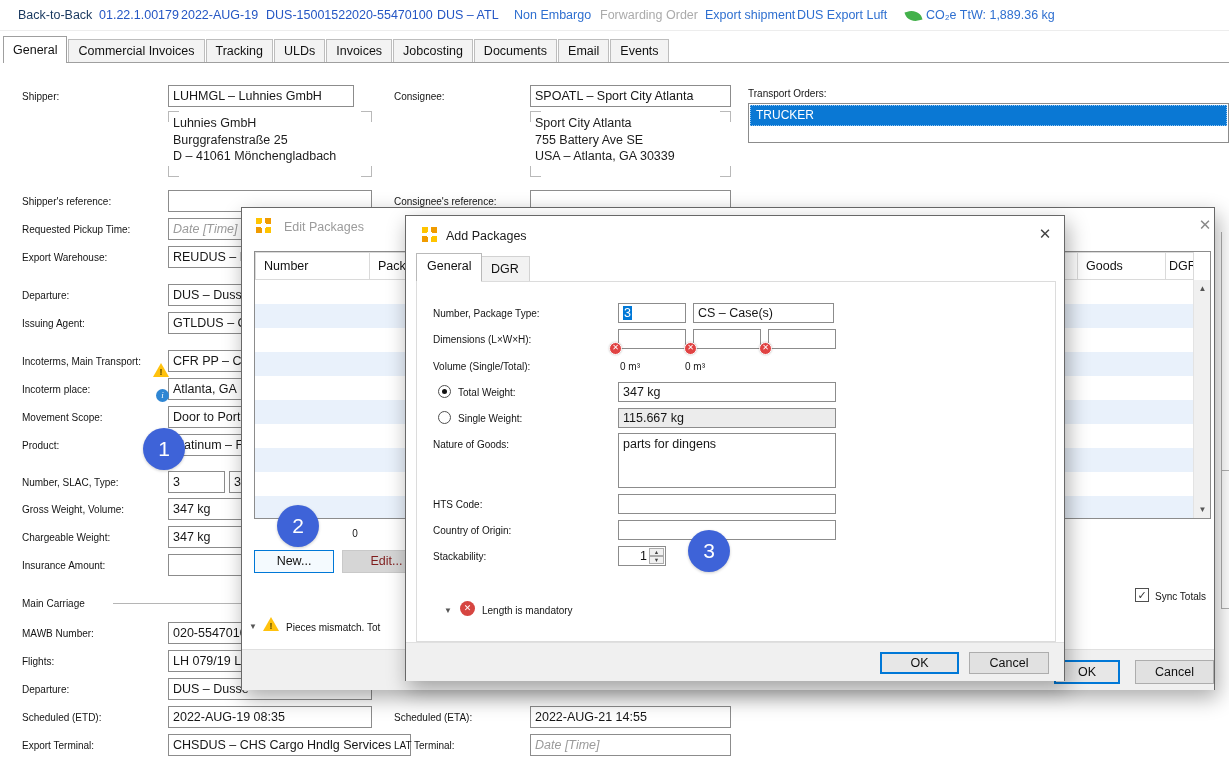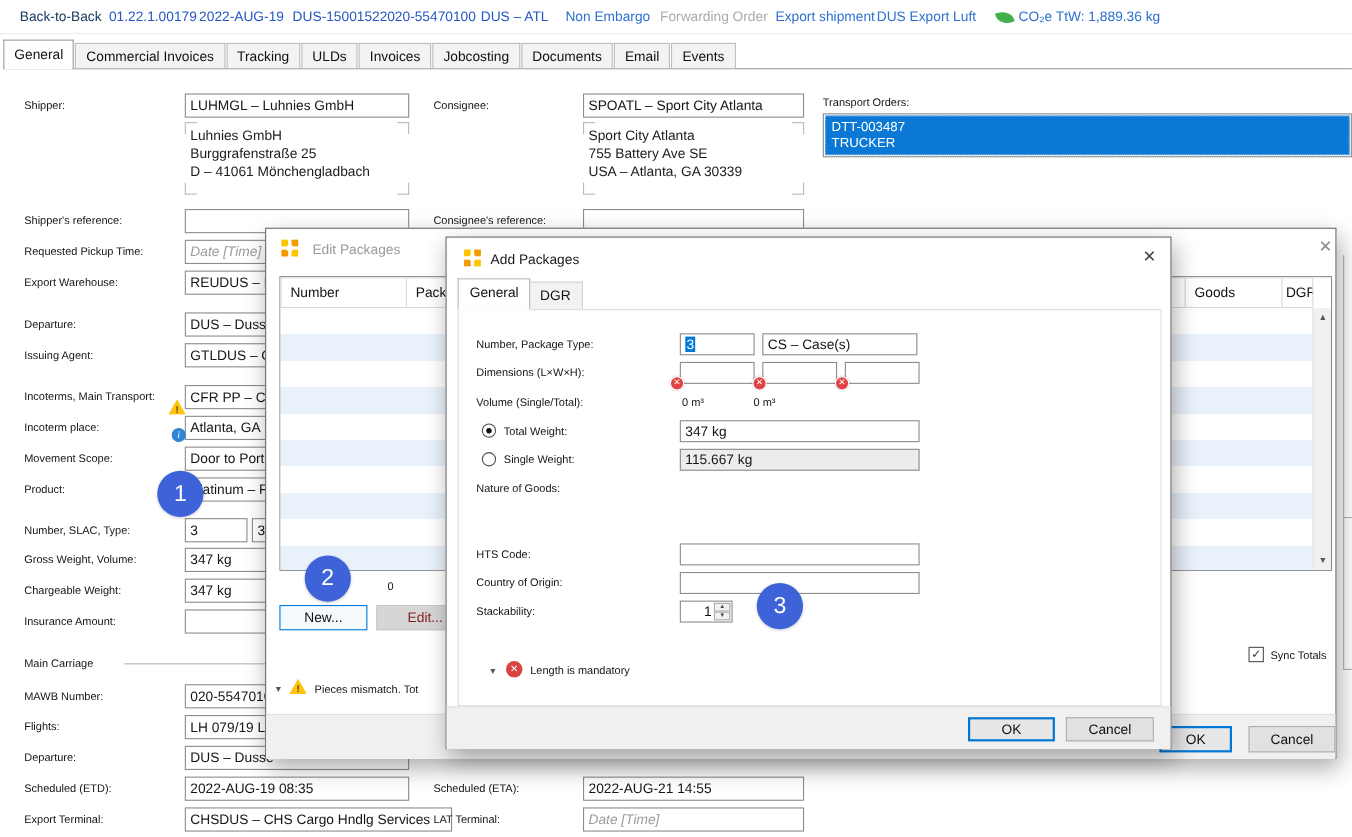--- a/index.html
+++ b/index.html
@@ -102,37 +102,36 @@
   <span class="mtab">Tracking</span>
   <span class="mtab">ULDs</span>
   <span class="mtab">Invoices</span>
   <span class="mtab">Jobcosting</span>
   <span class="mtab">Documents</span>
   <span class="mtab">Email</span>
   <span class="mtab">Events</span>
 </div>
 
 <div class="lbl" style="left:22px;top:89px">Shipper:</div>
-<div class="fld" style="left:168px;top:85px;width:204px">LUHMGL – Luhnies GmbH</div>
+<div class="fld" style="left:168px;top:85px;width:186px">LUHMGL – Luhnies GmbH</div>
 <div class="corners" style="left:168px;top:111px;width:204px;height:66px"></div>
 <div class="address" style="left:173px;top:115px">Luhnies GmbH
 Burggrafenstraße 25
 D – 41061 Mönchengladbach</div>
 
 <div class="lbl" style="left:394px;top:89px">Consignee:</div>
 <div class="fld" style="left:530px;top:85px;width:201px">SPOATL – Sport City Atlanta</div>
 <div class="corners" style="left:530px;top:111px;width:201px;height:66px"></div>
 <div class="address" style="left:535px;top:115px">Sport City Atlanta
 755 Battery Ave SE
 USA – Atlanta, GA 30339</div>
 
 <div class="lbl" style="left:748px;top:86px">Transport Orders:</div>
 <div class="listbox" style="left:748px;top:103px;width:481px;height:40px">
   <div class="listitem">
-    <div>DTT-003487</div>
     <div>TRUCKER</div>
   </div>
 </div>
 
 <div class="lbl" style="left:22px;top:194px">Shipper's reference:</div>
 <div class="fld" style="left:168px;top:190px;width:204px"></div>
 <div class="lbl" style="left:394px;top:194px">Consignee's reference:</div>
 <div class="fld" style="left:530px;top:190px;width:201px"></div>
 
 <div class="lbl" style="left:22px;top:222px">Requested Pickup Time:</div>
@@ -261,20 +260,21 @@
 
   <div class="radio on" style="left:32px;top:169px"></div>
   <div class="lbl" style="left:52px;top:169px">Total Weight:</div>
   <div class="fld" style="left:212px;top:166px;width:218px;height:20px;padding-top:2px">347 kg</div>
 
   <div class="radio" style="left:32px;top:195px"></div>
   <div class="lbl" style="left:52px;top:195px">Single Weight:</div>
   <div class="fld gray" style="left:212px;top:192px;width:218px;height:20px;padding-top:2px">115.667 kg</div>
 
   <div class="lbl" style="left:27px;top:221px">Nature of Goods:</div>
+  <div class="textarea" style="left:212px;top:217px;width:218px;height:55px">parts for dingens</div>
 
   <div class="lbl" style="left:27px;top:281px">HTS Code:</div>
   <div class="fld" style="left:212px;top:278px;width:218px;height:20px"></div>
 
   <div class="lbl" style="left:27px;top:307px">Country of Origin:</div>
   <div class="fld" style="left:212px;top:304px;width:218px;height:20px"></div>
 
   <div class="lbl" style="left:27px;top:333px">Stackability:</div>
   <div class="spinner" style="left:212px;top:330px">
     <span class="spinval">1</span>

